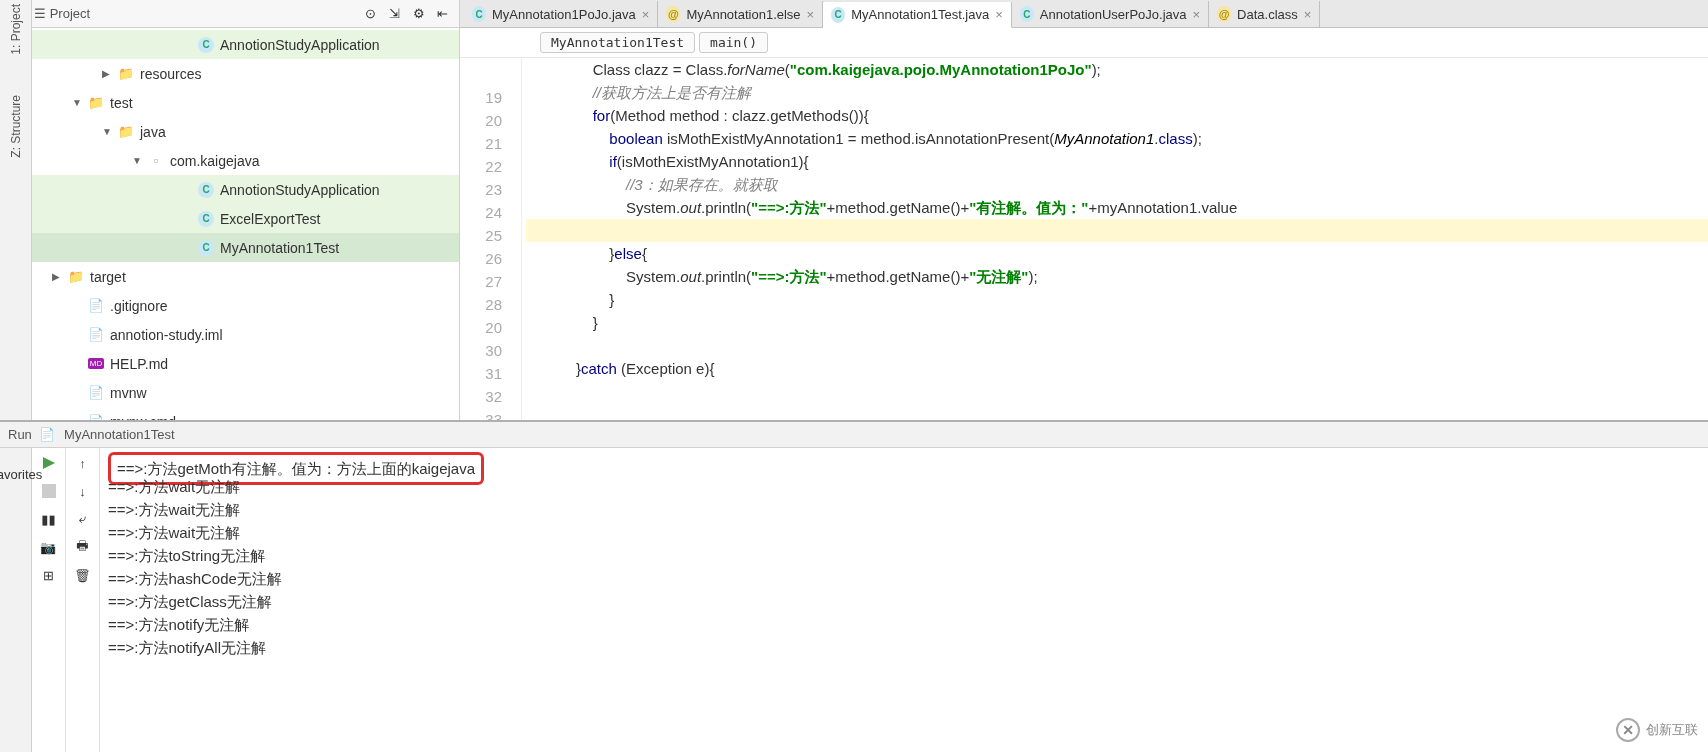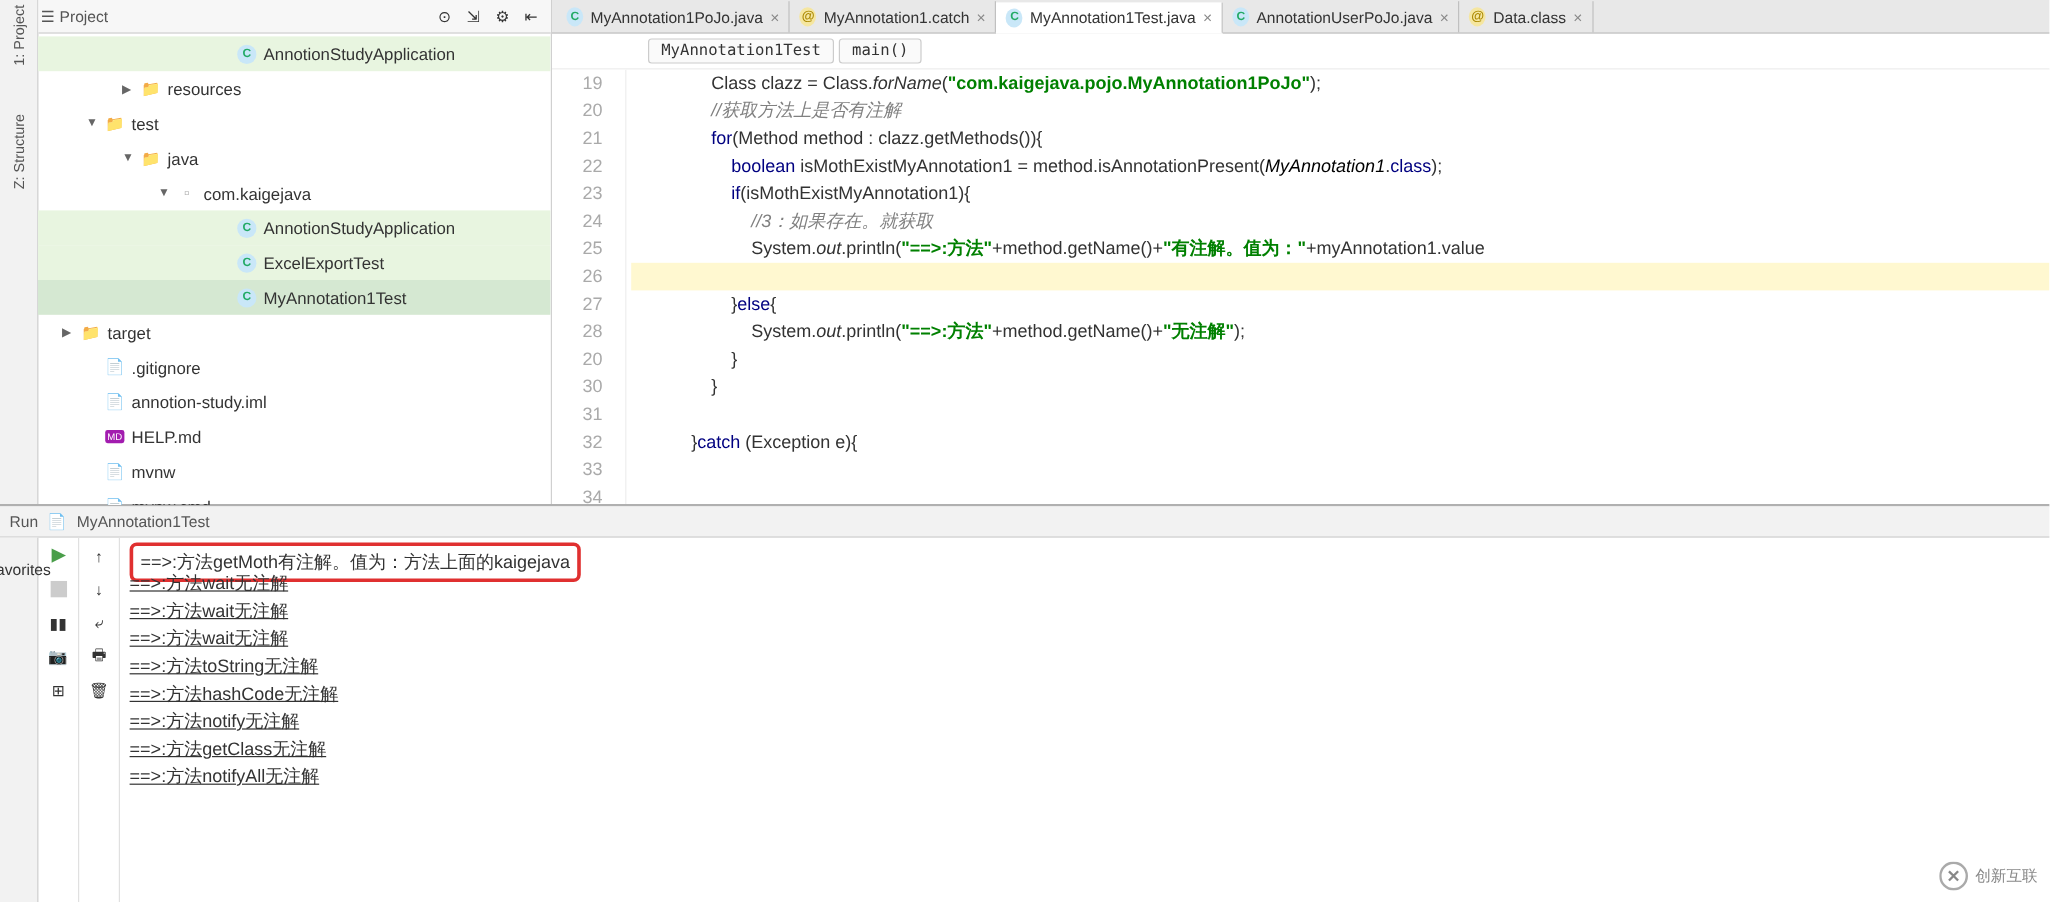--- a/index.html
+++ b/index.html
@@ -28,40 +28,40 @@
 .tabs { height: 28px; background: #e8e8e8; display: flex; align-items: flex-end; border-bottom: 1px solid #c0c0c0; padding-left: 4px; }
 .tab { height: 26px; padding: 0 8px; display: flex; align-items: center; gap: 6px; font-size: 13px; border-right: 1px solid #c0c0c0; cursor: pointer; }
 .tab.active { background: #fff; border-bottom: 1px solid #fff; margin-bottom: -1px; }
 .tab .close { font-size: 13px; color: #888; cursor: pointer; }
 .tab-ic { width: 14px; height: 14px; display: inline-flex; align-items: center; justify-content: center; border-radius: 50%; font-size: 10px; font-weight: bold; }
 
 .breadcrumb { height: 30px; display: flex; align-items: center; padding-left: 80px; gap: 4px; border-bottom: 1px solid #e8e8e8; }
 .crumb { border: 1px solid #ccc; border-radius: 3px; padding: 2px 10px; font-size: 13px; font-family: "Consolas", monospace; background: #fafafa; cursor: pointer; }
 
 .editor { flex: 1; display: flex; background: #fff; font-family: "Consolas","Courier New",monospace; font-size: 15px; overflow: hidden; }
-.gutter { width: 50px; text-align: right; padding-right: 8px; color: #aaa; user-select: none; background: #fff; }
+.gutter { width: 50px; text-align: right; padding-right: 8px; color: #aaa; user-select: none; background: #fff; margin-top: 28px; }
 .gutter div { height: 23px; line-height: 23px; }
 .gut2 { width: 12px; background: #fff; border-right: 1px solid #eee; }
 .code { flex: 1; padding-left: 4px; }
 .code-line { height: 23px; line-height: 23px; white-space: pre; }
 .code-line.hl { background: #fff8d0; }
 .kw { color: #000080; font-weight: normal; }
 .str { color: #008000; font-weight: bold; }
 .cm { color: #808080; font-style: italic; }
 .cls { color: #000; font-style: italic; }
 .mth { font-style: italic; }
 
 .run-panel { border-top: 2px solid #b0b0b0; height: 332px; display: flex; flex-direction: column; }
 .run-header { height: 26px; background: #f2f2f2; display: flex; align-items: center; padding-left: 8px; gap: 8px; font-size: 13px; color: #555; border-bottom: 1px solid #d0d0d0; }
 .run-body { flex: 1; display: flex; }
 .run-tools { width: 34px; border-right: 1px solid #e0e0e0; display: flex; flex-direction: column; align-items: center; padding-top: 6px; gap: 10px; }
 .run-tools2 { width: 34px; border-right: 1px solid #e0e0e0; display: flex; flex-direction: column; align-items: center; padding-top: 6px; gap: 10px; }
 .run-tool { width: 18px; height: 18px; cursor: pointer; display: flex; align-items: center; justify-content: center; }
 .console { flex: 1; font-family: "Consolas","Courier New",monospace; font-size: 15px; padding: 4px 8px; }
-.console-line { height: 23px; line-height: 23px; white-space: pre; text-decoration: underline; }
+.console-line { height: 23px; line-height: 23px; white-space: pre; }
 .redbox { border: 3px solid #e03030; border-radius: 6px; padding: 2px 6px; display: inline-block; margin-bottom: 2px; }
 .sidebar-vert2 { width: 32px; background: #f2f2f2; border-right: 1px solid #d0d0d0; display: flex; flex-direction: column; align-items: center; padding-top: 4px; }
 
 .watermark { position: fixed; right: 10px; bottom: 10px; font-size: 13px; color: #888; display: flex; align-items: center; gap: 6px; }
 .watermark .wm-ic { width: 24px; height: 24px; border: 2px solid #aaa; border-radius: 50%; display: flex; align-items: center; justify-content: center; font-size: 14px; font-weight: bold; }
 
 svg { display: block; }
 </style>
 </head>
 <body>
@@ -193,21 +193,21 @@
           <span class="tab-ic">
             <span style="background:#c9e7f8;color:#2a6;border-radius:50%;width:16px;height:16px;display:inline-flex;align-items:center;justify-content:center;font-size:10px;font-weight:bold;">C</span>
           </span>
           <span>MyAnnotation1PoJo.java</span>
           <span class="close">×</span>
         </div>
         <div class="tab">
           <span class="tab-ic">
             <span style="background:#f5e6a0;color:#a80;border-radius:50%;width:16px;height:16px;display:inline-flex;align-items:center;justify-content:center;font-size:11px;font-weight:bold;">@</span>
           </span>
-          <span>MyAnnotation1.catch</span>
+          <span>MyAnnotation1.else</span>
           <span class="close">×</span>
         </div>
         <div class="tab active">
           <span class="tab-ic">
             <span style="background:#c9e7f8;color:#2a6;border-radius:50%;width:16px;height:16px;display:inline-flex;align-items:center;justify-content:center;font-size:10px;font-weight:bold;">C</span>
           </span>
           <span>MyAnnotation1Test.java</span>
           <span class="close">×</span>
         </div>
         <div class="tab">
@@ -301,22 +301,22 @@
       <span class="run-tool">🖶</span>
       <span class="run-tool">🗑</span>
     </div>
     <div class="console" id="console">
         <div class="console-line"><span class="redbox">==&gt;:方法getMoth有注解。值为：方法上面的kaigejava</span></div>
         <div class="console-line">==&gt;:方法wait无注解</div>
         <div class="console-line">==&gt;:方法wait无注解</div>
         <div class="console-line">==&gt;:方法wait无注解</div>
         <div class="console-line">==&gt;:方法toString无注解</div>
         <div class="console-line">==&gt;:方法hashCode无注解</div>
+        <div class="console-line">==&gt;:方法getClass无注解</div>
         <div class="console-line">==&gt;:方法notify无注解</div>
-        <div class="console-line">==&gt;:方法getClass无注解</div>
         <div class="console-line">==&gt;:方法notifyAll无注解</div>
       </div>
   </div>
 </div>
 
 <div class="watermark">
   <span class="wm-ic">✕</span>
   <span>创新互联</span>
 </div>
 

